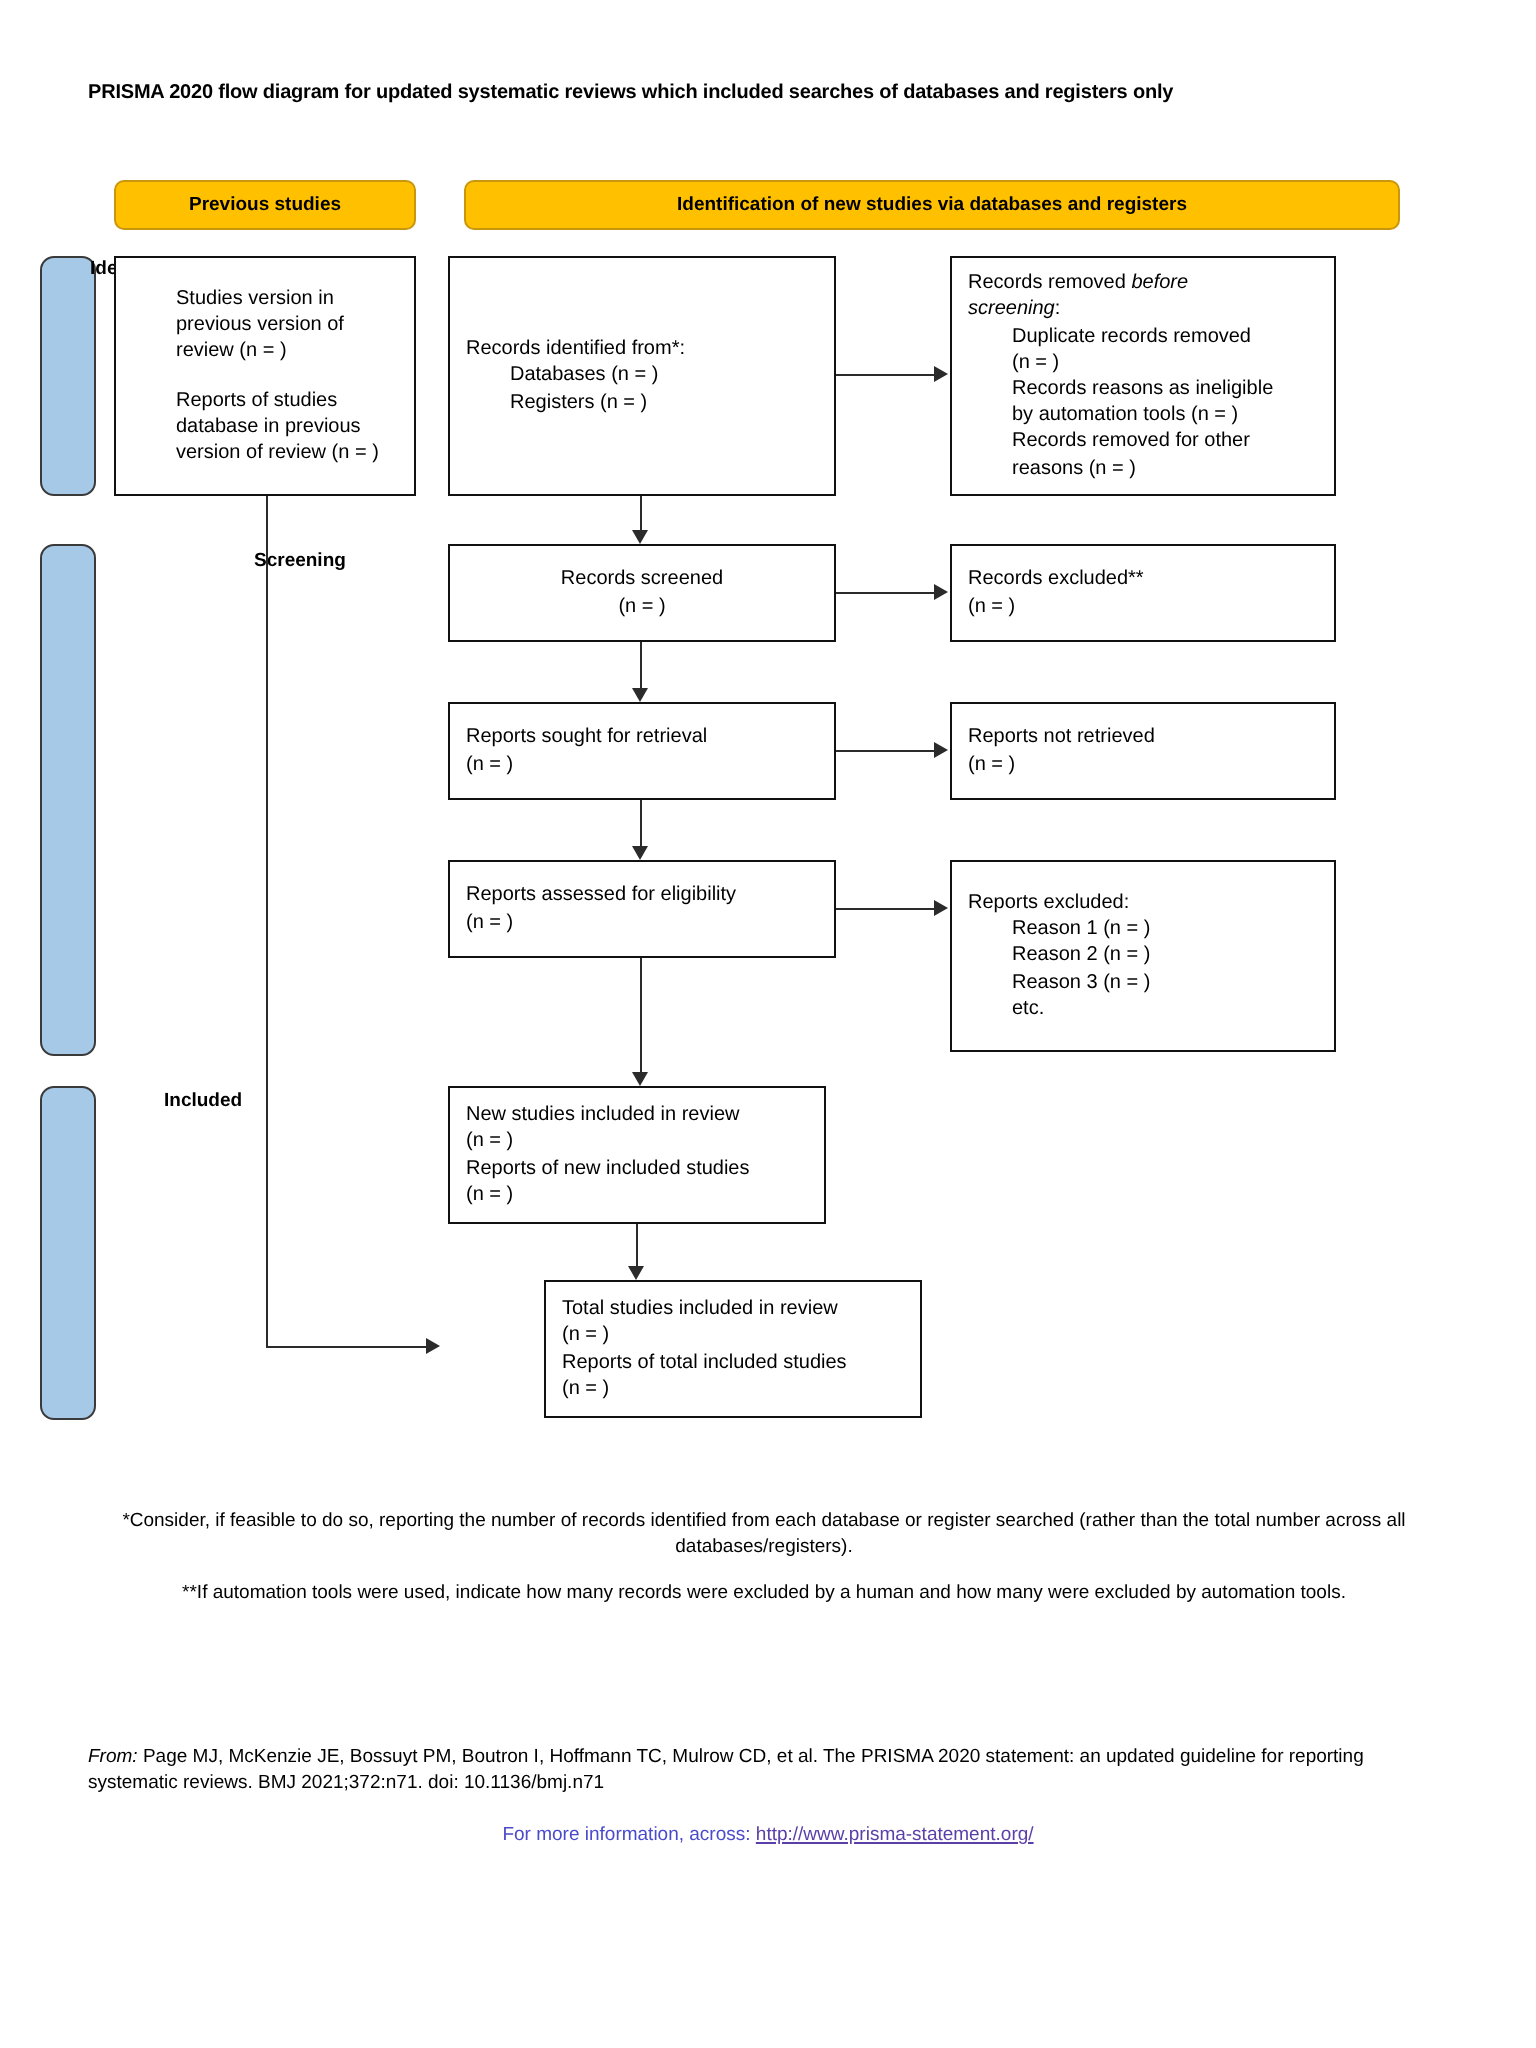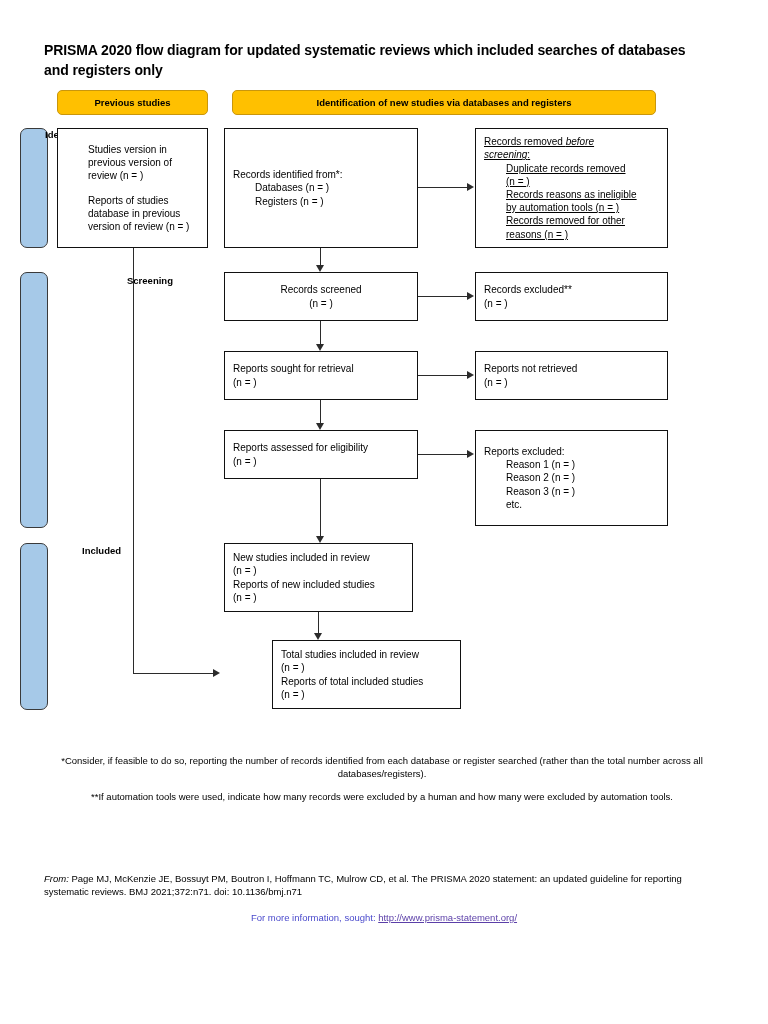--- a/index.html
+++ b/index.html
@@ -12,21 +12,21 @@
     position: relative;
     overflow: hidden;
   }
 
   
   .doc-title {
     position: absolute;
     left: 44px;
     top: 40px;
     width: 660px;
-    font-size: 14px;
+    font-size: 10px;
     font-weight: bold;
     line-height: 1.45;
     color: #000;
     letter-spacing: -0.1px;
   }
 
   
   .phase-header {
     position: absolute;
     background: #FFC000;
@@ -34,21 +34,21 @@
     border-radius: 5px;
     display: flex;
     align-items: center;
     justify-content: center;
     font-size: 9.5px;
     font-weight: bold;
     color: #000;
     text-align: center;
   }
   #hdr-previous { left: 57px;  top: 90px; width: 151px; height: 25px; }
-  #hdr-new      { left: 232px; top: 90px; width: 424px; height: 25px; }
+  #hdr-new      { left: 232px; top: 90px; width: 468px; height: 25px; }
 
   
   .stage-bar {
     position: absolute;
     left: 20px;
     width: 28px;
     background: #A6C9E8;
     border: 1px solid #3a3a3a;
     border-radius: 7px;
   }
@@ -81,21 +81,21 @@
     flex-direction: column;
     justify-content: center;
   }
   .flow-box p { margin: 0; }
   .flow-box .indent { padding-left: 22px; }
   .flow-box .blank { height: 11px; }
   .flow-box em { font-style: italic; }
 
   #box-prev-studies   { left: 57px;  top: 128px; width: 151px; height: 120px; }
   #box-identified     { left: 224px; top: 128px; width: 194px; height: 120px; }
-  #box-removed        { left: 475px; top: 128px; width: 193px; height: 120px; text-decoration: underline; }
+  #box-removed        { left: 475px; top: 128px; width: 193px; height: 120px; }
   #box-screened       { left: 224px; top: 272px; width: 194px; height: 49px; align-items: center; }
   #box-excluded       { left: 475px; top: 272px; width: 193px; height: 49px; }
   #box-sought         { left: 224px; top: 351px; width: 194px; height: 49px; }
   #box-not-retrieved  { left: 475px; top: 351px; width: 193px; height: 49px; }
   #box-assessed       { left: 224px; top: 430px; width: 194px; height: 49px; }
   #box-rep-excluded   { left: 475px; top: 430px; width: 193px; height: 96px; }
   #box-new-included   { left: 224px; top: 543px; width: 189px; height: 69px; }
   #box-total-included { left: 224px; top: 640px; width: 189px; height: 69px; margin-left: 48px; }
 
   
@@ -304,13 +304,13 @@
 
 <div class="conn conn-v" id="pv1"></div>
 <div class="conn conn-h" id="ph1"></div>
 <div class="arrow-right" id="apv"></div>
 
 <div class="footnote" id="foot-1">*Consider, if feasible to do so, reporting the number of records identified from each database or register searched (rather than the total number across all databases/registers).</div>
 <div class="footnote" id="foot-2">**If automation tools were used, indicate how many records were excluded by a human and how many were excluded by automation tools.</div>
 
 <div id="citation"><span class="from-label">From:</span><span> Page MJ, McKenzie JE, Bossuyt PM, Boutron I, Hoffmann TC, Mulrow CD, et al. The PRISMA 2020 statement: an updated guideline for reporting systematic reviews. BMJ 2021;372:n71. doi: 10.1136/bmj.n71</span></div>
 
-<div id="more-info"><span>For more information, sought: </span><a href="#">http://www.prisma-statement.org/</a></div>
+<div id="more-info"><span>For more information, across: </span><a href="#">http://www.prisma-statement.org/</a></div>
 
 </body></html>

